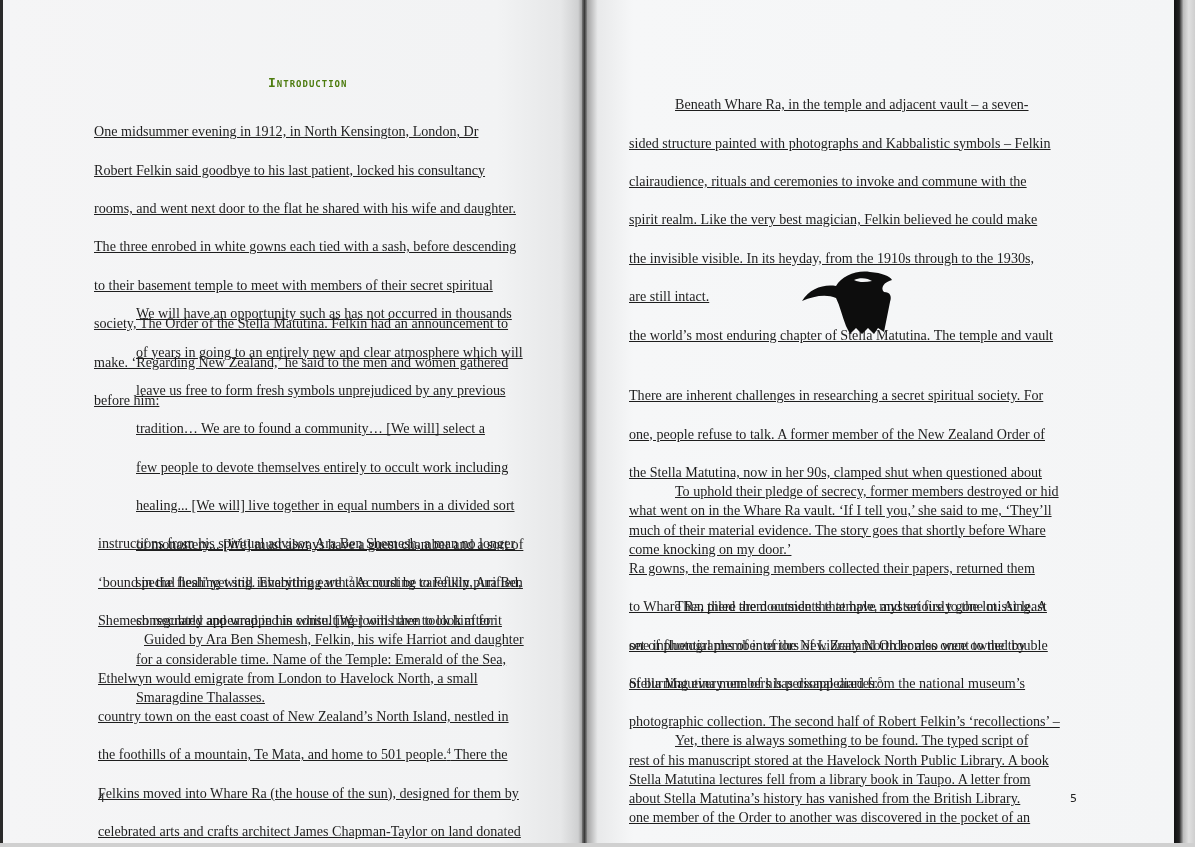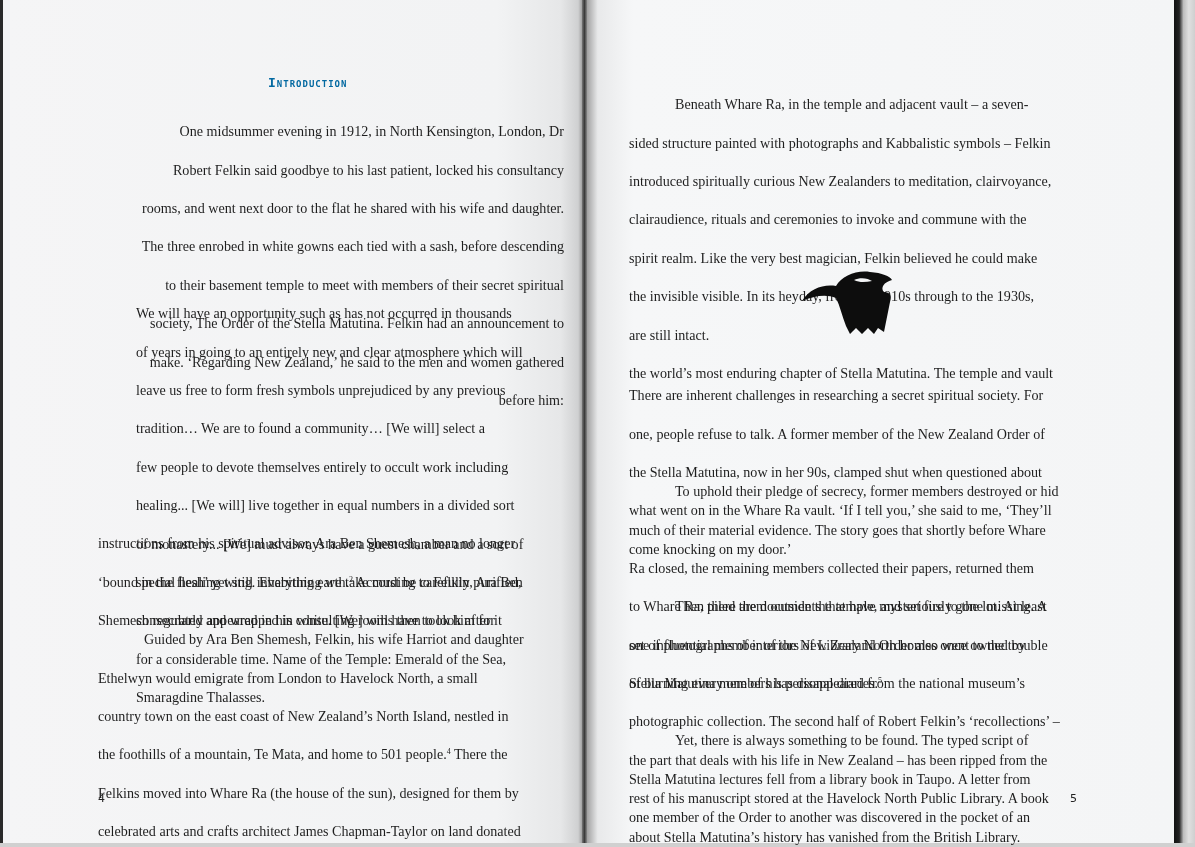--- a/index.html
+++ b/index.html
@@ -36,28 +36,29 @@
       background: #2a2a2a;
     }
     .bottom-edge {
       position: absolute; left: 0; top: 843px; width: 1195px; height: 4px;
       background: #d0d0d0;
     }
     .chapter-title {
       position: absolute; left: 268px; top: 75px;
       font-family: "DejaVu Sans Mono", "Liberation Mono", monospace;
       font-weight: bold; font-size: 13px; letter-spacing: 1px;
-      color: #0369a1;
+      color: #4d7c0f;
       font-variant: small-caps;
     }
     .para {
       position: absolute; margin: 0;
       font-size: 14.1px; line-height: 19.2px;
       text-align: left;
       white-space: pre-line;
+      text-decoration: underline;
     }
     .para .indent { display: inline-block; width: 46px; }
     sup { font-size: 8px; line-height: 0; vertical-align: 5px; }
     .pnum {
       position: absolute;
       font-family: "DejaVu Sans", "Liberation Sans", sans-serif;
       font-size: 11px; color: #222;
     }
     .ornament { position: absolute; left: 800px; top: 266px; width: 92px; height: 70px; }
   </style>
@@ -67,21 +68,21 @@
 <div class="spread">
   <div class="page page-left"></div>
   <div class="page page-right"></div>
   <div class="gutter"></div>
   <div class="edge-left"></div>
   <div class="edge-right"></div>
   <div class="bottom-edge"></div>
 
   <div class="chapter-title">Introduction</div>
 
-  <div class="para" style="left:104px; top:103px; width:460px;text-align:right;">
+  <div class="para" style="left:94px; top:103px; width:460px;">
     <div>One midsummer evening in 1912, in North Kensington, London, Dr</div>
     <div>Robert Felkin said goodbye to his last patient, locked his consultancy</div>
     <div>rooms, and went next door to the flat he shared with his wife and daughter.</div>
     <div>The three enrobed in white gowns each tied with a sash, before descending</div>
     <div>to their basement temple to meet with members of their secret spiritual</div>
     <div>society, The Order of the Stella Matutina. Felkin had an announcement to</div>
     <div>make. ‘Regarding New Zealand,’ he said to the men and women gathered</div>
     <div>before him:</div>
   </div>
 
@@ -113,21 +114,20 @@
     <div>Felkins moved into Whare Ra (the house of the sun), designed for them by</div>
     <div>celebrated arts and crafts architect James Chapman-Taylor on land donated</div>
     
   </div>
 
   <div class="pnum" style="left:98px; top:792px;">4</div>
 
   <div class="para" style="left:629px; top:76px; width:460px;">
     <div><span class="indent"></span><span>Beneath Whare Ra, in the temple and adjacent vault – a seven-</span></div>
     <div>sided structure painted with photographs and Kabbalistic symbols – Felkin</div>
-    <div>introduced spiritually curious New Zealanders to meditation, clairvoyance,</div>
     <div>clairaudience, rituals and ceremonies to invoke and commune with the</div>
     <div>spirit realm. Like the very best magician, Felkin believed he could make</div>
     <div>the invisible visible. In its heyday, from the 1910s through to the 1930s,</div>
     <div>are still intact.</div>
     <div>the world’s most enduring chapter of Stella Matutina. The temple and vault</div>
   </div>
 
   <svg class="ornament" viewBox="0 0 92 70">
     <path d="M2 35 C10 22 24 18 36 20 C42 10 56 4 70 6 C82 7 90 10 92 14 C84 16 80 22 84 26 C90 26 92 30 90 36 C88 46 86 56 84 66 L78 62 L74 68 L68 62 L62 68 L56 62 L50 68 L46 60 C42 50 40 40 36 32 C26 28 14 30 2 35 Z" fill="#0d0d0d"></path>
     <path d="M54 14 C60 11 68 12 72 15 C66 16 60 17 54 14 Z" fill="#f3f4f5"></path>
@@ -137,32 +137,31 @@
     <div>There are inherent challenges in researching a secret spiritual society. For</div>
     <div>one, people refuse to talk. A former member of the New Zealand Order of</div>
     <div>the Stella Matutina, now in her 90s, clamped shut when questioned about</div>
     <div>what went on in the Whare Ra vault. ‘If I tell you,’ she said to me, ‘They’ll</div>
     <div>come knocking on my door.’</div>
   </div>
 
   <div class="para" style="left:629px; top:463px; width:460px;">
     <div><span class="indent"></span><span>To uphold their pledge of secrecy, former members destroyed or hid</span></div>
     <div>much of their material evidence. The story goes that shortly before Whare</div>
-    <div>Ra closed, the remaining members collected their papers, returned them</div>
+    <div>Ra gowns, the remaining members collected their papers, returned them</div>
     <div>to Whare Ra, piled them outside the temple, and set fire to the lot. At least</div>
     <div>one influential member of the New Zealand Order also went to the trouble</div>
     <div><span>of burning every one of his personal diaries.</span><sup>5</sup></div>
   </div>
 
   <div class="para" style="left:629px; top:578px; width:460px;">
     <div><span class="indent"></span><span>Then there are documents that have mysteriously gone missing. A</span></div>
     <div>set of photographs of interiors of Library North homes once owned by</div>
     <div>Stella Matutina members has disappeared from the national museum’s</div>
     <div>photographic collection. The second half of Robert Felkin’s ‘recollections’ –</div>
-    <div>the part that deals with his life in New Zealand – has been ripped from the</div>
     <div>rest of his manuscript stored at the Havelock North Public Library. A book</div>
     <div>about Stella Matutina’s history has vanished from the British Library.</div>
   </div>
 
   <div class="para" style="left:629px; top:712px; width:460px;">
     <div><span class="indent"></span><span>Yet, there is always something to be found. The typed script of</span></div>
     <div>Stella Matutina lectures fell from a library book in Taupo. A letter from</div>
     <div>one member of the Order to another was discovered in the pocket of an</div>
   </div>
 

